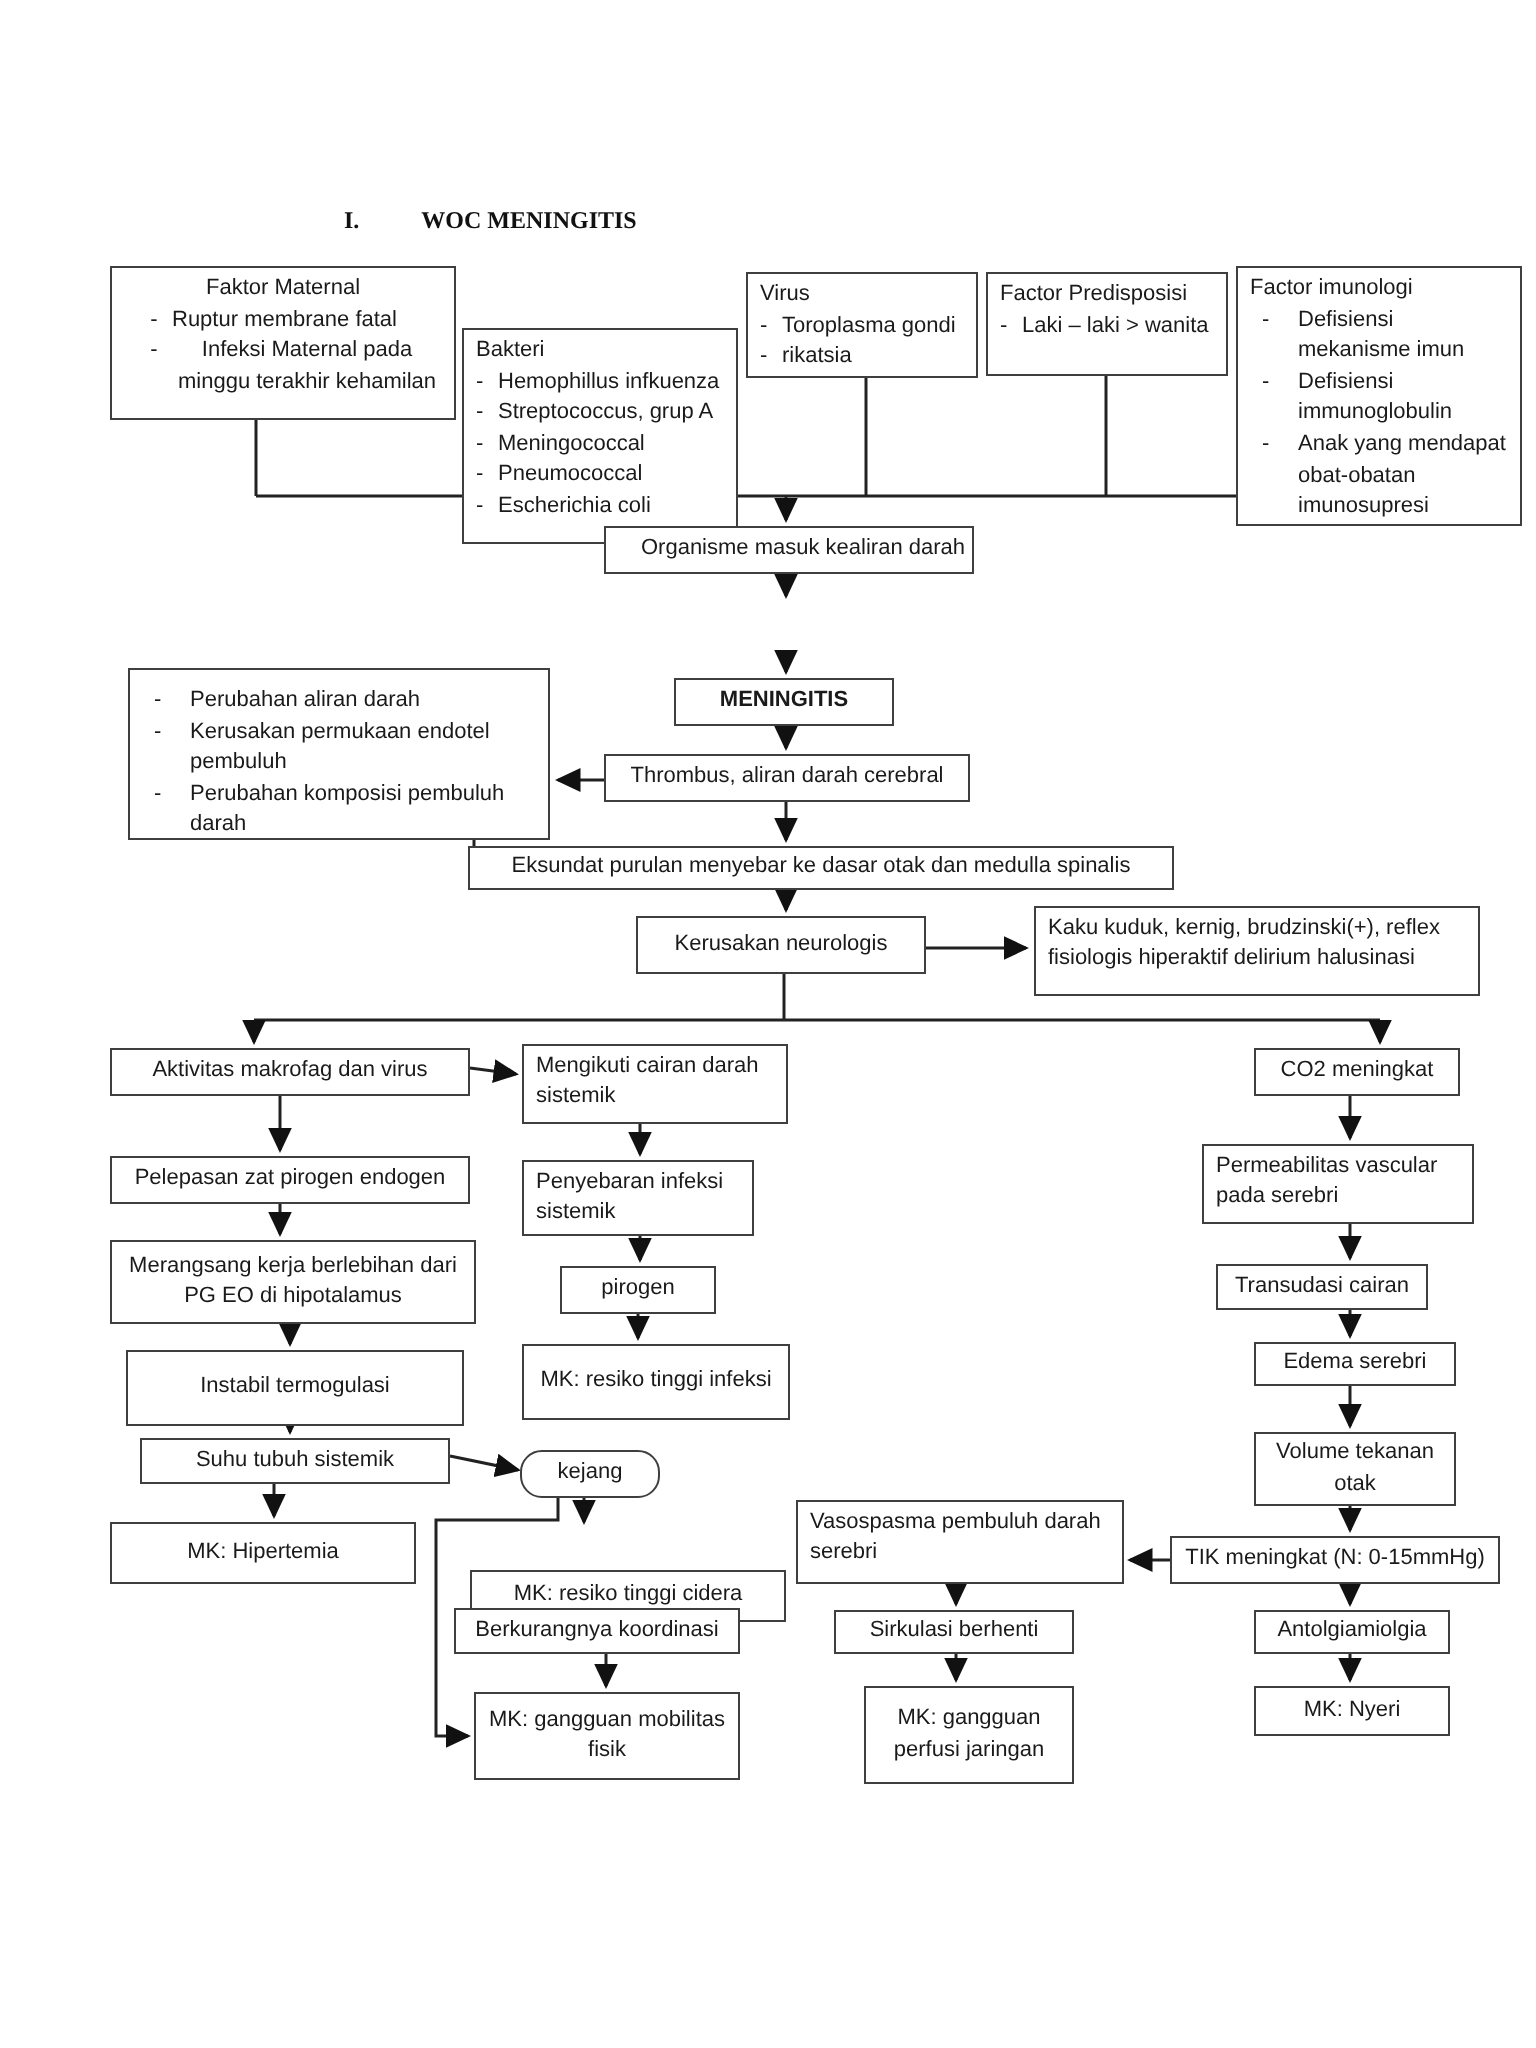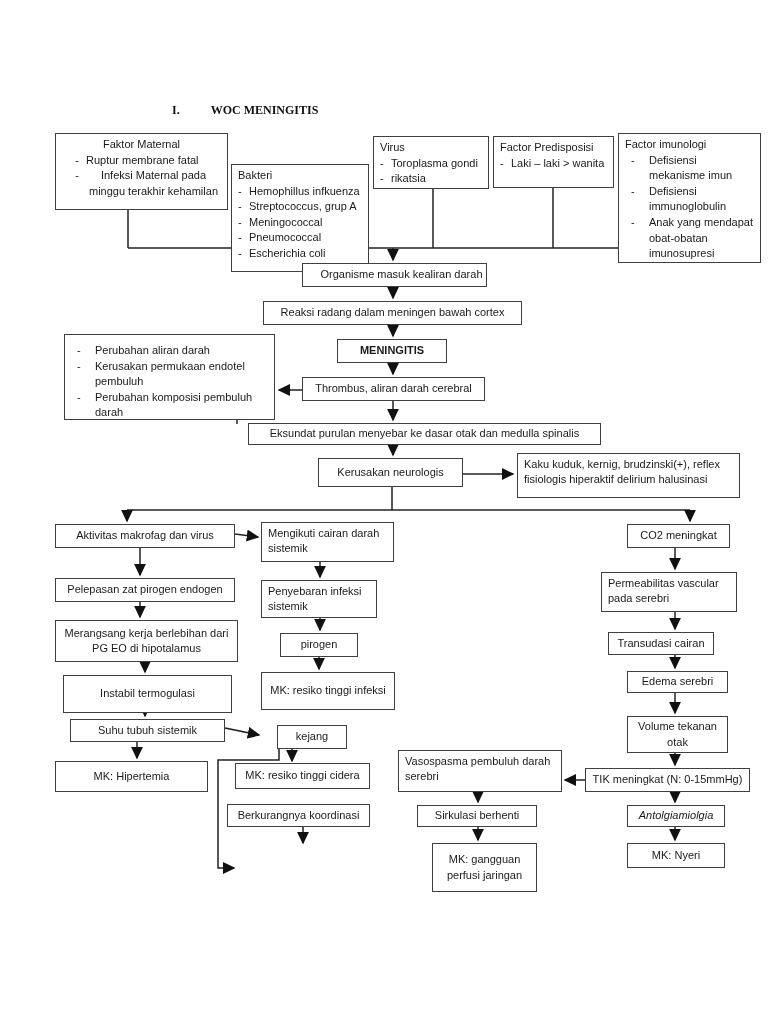--- a/index.html
+++ b/index.html
@@ -157,64 +157,64 @@
           <span class="li-text">Defisiensi immunoglobulin</span>
         </div>
         <div class="li">
           <span class="dash">-</span>
           <span class="li-text">Anak yang mendapat obat-obatan imunosupresi</span>
         </div>
       </div>
   </div>
 
   <div class="box c" style="left:302px;top:263px;width:185px;height:24px;padding-left:16px;">Organisme masuk kealiran darah</div>
-  <div class="box c" style="left:263px;top:301px;width:259px;height:24px;">Reaksi radang dalam meningen bawah cortex</div>
   <div class="box c bold" style="left:337px;top:339px;width:110px;height:24px;">MENINGITIS</div>
   <div class="box c" style="left:302px;top:377px;width:183px;height:24px;">Thrombus, aliran darah cerebral</div>
   <div class="box list wide" style="left:64px;top:334px;width:211px;height:86px;padding-top:8px;">
     <div>
         <div class="li">
           <span class="dash">-</span>
           <span class="li-text">Perubahan aliran darah</span>
         </div>
         <div class="li">
           <span class="dash">-</span>
           <span class="li-text">Kerusakan permukaan endotel pembuluh</span>
         </div>
         <div class="li">
           <span class="dash">-</span>
           <span class="li-text">Perubahan komposisi pembuluh darah</span>
         </div>
       </div>
   </div>
-  <div class="box c" style="left:248px;top:423px;width:353px;height:22px;">Eksundat purulan menyebar ke dasar otak dan medulla spinalis</div>
+  <div class="box c" style="left:234px;top:423px;width:353px;height:22px;">Eksundat purulan menyebar ke dasar otak dan medulla spinalis</div>
   <div class="box c" style="left:318px;top:458px;width:145px;height:29px;">Kerusakan neurologis</div>
   <div class="box l" style="left:517px;top:453px;width:223px;height:45px;">Kaku kuduk, kernig, brudzinski(+), reflex fisiologis hiperaktif delirium halusinasi</div>
 
   <div class="box c" style="left:55px;top:524px;width:180px;height:24px;">Aktivitas makrofag dan virus</div>
   <div class="box c" style="left:55px;top:578px;width:180px;height:24px;">Pelepasan zat pirogen endogen</div>
   <div class="box c" style="left:55px;top:620px;width:183px;height:42px;">Merangsang kerja berlebihan dari PG EO di hipotalamus</div>
   <div class="box c" style="left:63px;top:675px;width:169px;height:38px;">Instabil termogulasi</div>
   <div class="box c" style="left:55px;top:761px;width:153px;height:31px;">MK: Hipertemia</div>
   <div class="box c" style="left:70px;top:719px;width:155px;height:23px;">Suhu tubuh sistemik</div>
 
   <div class="box l" style="left:261px;top:522px;width:133px;height:40px;">Mengikuti cairan darah sistemik</div>
   <div class="box l" style="left:261px;top:580px;width:116px;height:38px;">Penyebaran infeksi sistemik</div>
   <div class="box c" style="left:280px;top:633px;width:78px;height:24px;">pirogen</div>
   <div class="box c" style="left:261px;top:672px;width:134px;height:38px;">MK: resiko tinggi infeksi</div>
-  <div class="box c" style="left:277px;top:725px;width:70px;height:24px;">kejang</div>
-  <div class="box c" style="left:235px;top:763px;width:135px;height:26px;">MK: resiko tinggi cidera</div>
+  <div class="box c" style="left:260px;top:725px;width:70px;height:24px;border-radius:11px;">kejang</div>
+  <div class="box c" style="left:235px;top:785px;width:158px;height:26px;">MK: resiko tinggi cidera</div>
   <div class="box c" style="left:227px;top:804px;width:143px;height:23px;">Berkurangnya koordinasi</div>
+  <div class="box c" style="left:237px;top:846px;width:133px;height:44px;">MK: gangguan mobilitas fisik</div>
 
   <div class="box l" style="left:398px;top:750px;width:164px;height:42px;">Vasospasma pembuluh darah serebri</div>
   <div class="box c" style="left:417px;top:805px;width:120px;height:22px;">Sirkulasi berhenti</div>
   <div class="box c" style="left:432px;top:843px;width:105px;height:49px;">MK: gangguan perfusi jaringan</div>
 
   <div class="box c" style="left:627px;top:524px;width:103px;height:24px;">CO2 meningkat</div>
   <div class="box l" style="left:601px;top:572px;width:136px;height:40px;">Permeabilitas vascular pada serebri</div>
   <div class="box c" style="left:608px;top:632px;width:106px;height:23px;">Transudasi cairan</div>
   <div class="box c" style="left:627px;top:671px;width:101px;height:22px;">Edema serebri</div>
   <div class="box c" style="left:627px;top:716px;width:101px;height:37px;">Volume tekanan otak</div>
   <div class="box c" style="left:585px;top:768px;width:165px;height:24px;">TIK meningkat (N: 0-15mmHg)</div>
-  <div class="box c" style="left:627px;top:805px;width:98px;height:22px;font-style:italic;">Antolgiamiolgia</div>
+  <div class="box c" style="left:627px;top:805px;width:98px;height:22px;">Antolgiamiolgia</div>
   <div class="box c" style="left:627px;top:843px;width:98px;height:25px;">MK: Nyeri</div>
 
 </div>
 
 </body></html>

